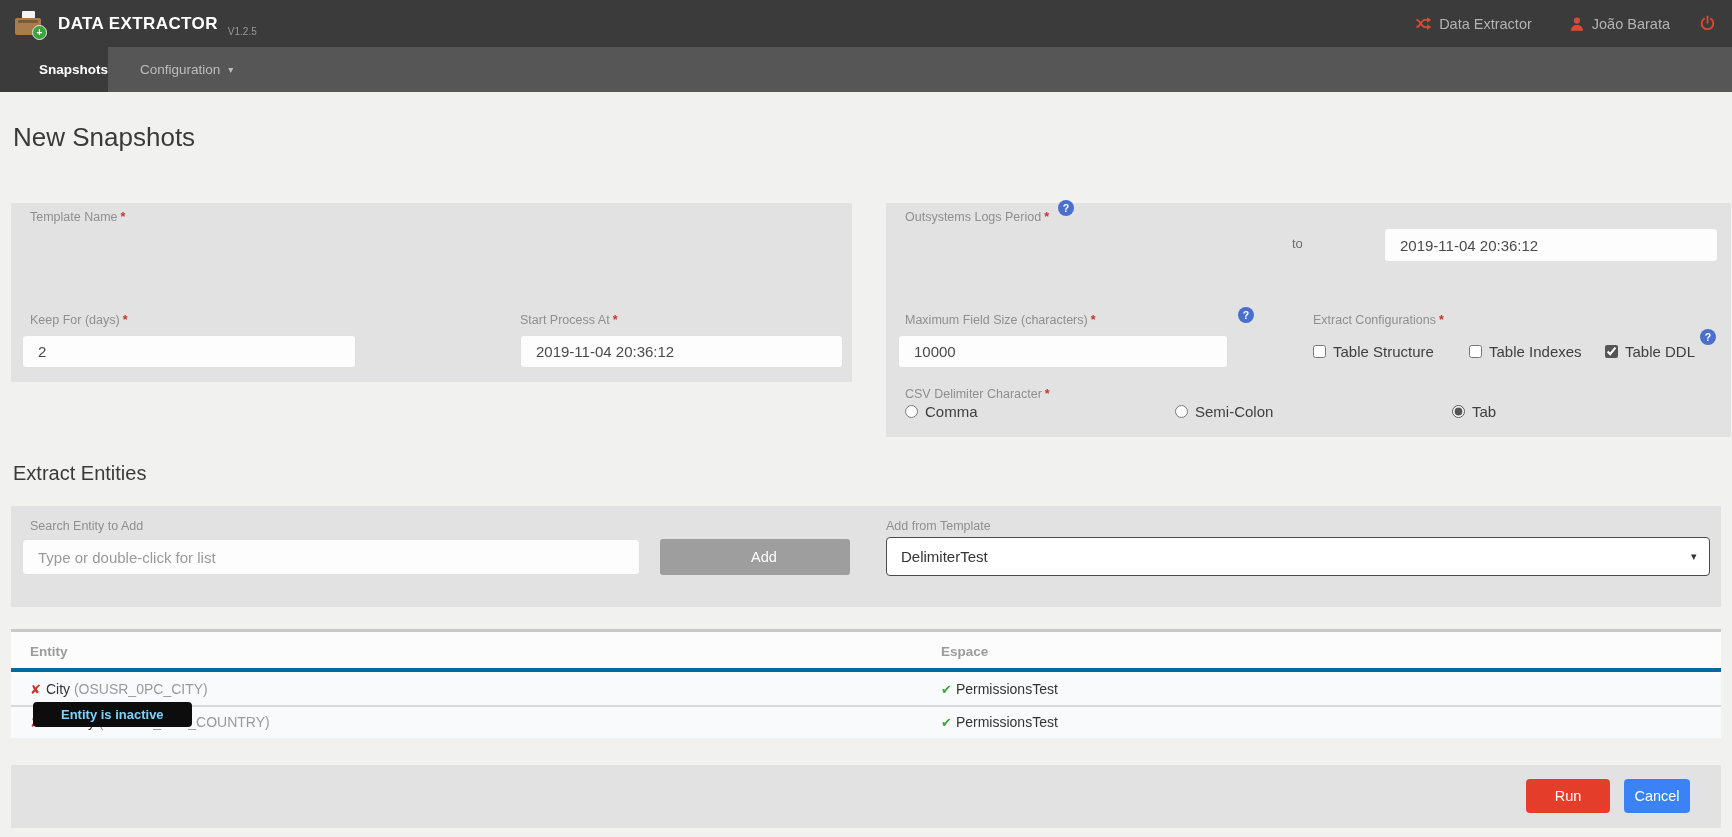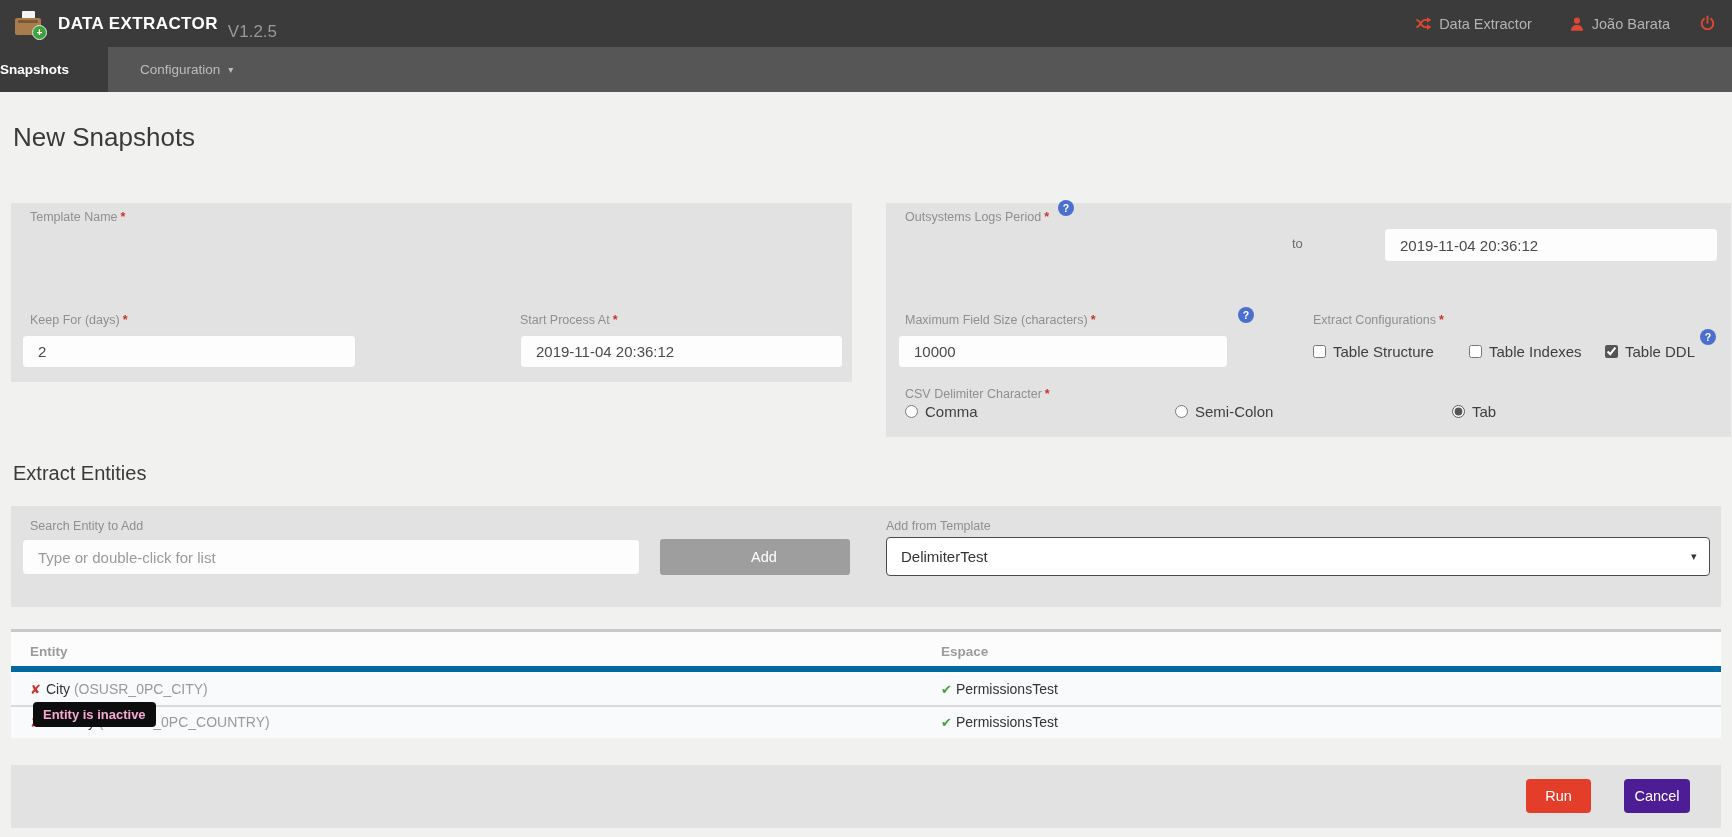--- a/index.html
+++ b/index.html
@@ -7,30 +7,30 @@
   .stage{position:relative;width:1732px;height:837px;overflow:hidden;background:#f1f1f0;}
 
   
   .topbar{position:absolute;left:0;top:0;width:1732px;height:47px;background:#3b3b3b;display:flex;align-items:center;}
   .logo{position:relative;width:30px;height:26px;margin-left:15px;}
   .logo .paper{position:absolute;left:7px;top:0;width:13px;height:10px;background:#f4f4f4;border-radius:1px;}
   .logo .box{position:absolute;left:0;top:7px;width:26px;height:17px;background:#a87c4c;border-radius:2px;}
   .logo .slot{position:absolute;left:3px;top:9px;width:20px;height:3px;background:#7d5a33;border-radius:1px;}
   .logo .badge{position:absolute;right:-2px;bottom:-3px;width:13px;height:13px;background:#3fa33c;border:1px solid #e9e9e9;border-radius:50%;color:#fff;font-size:10px;font-weight:bold;line-height:13px;text-align:center;}
   .app-title{color:#fff;font-size:17px;font-weight:bold;letter-spacing:.4px;margin-left:13px;}
-  .app-version{color:#989898;font-size:17px;margin-left:10px;margin-top:16px;}
+  .app-version{color:#989898;font-size:10px;margin-left:10px;margin-top:16px;}
   .topbar-right{margin-left:auto;display:flex;align-items:center;gap:9px;margin-right:16px;}
   .top-link{display:flex;align-items:center;gap:7px;color:#b3b3b3;font-size:14.5px;cursor:pointer;}
   .top-link + .top-link{margin-left:28px;}
   .pwr{margin-left:20px;display:flex;align-items:center;cursor:pointer;}
 
   
   .navbar{position:absolute;left:0;top:47px;width:1732px;height:45px;background:#565656;}
   .tab-active{position:absolute;left:0;top:0;width:108px;height:45px;background:#3b3b3b;color:#fff;
-    font-size:13.5px;font-weight:bold;display:flex;align-items:center;justify-content:flex-start;cursor:pointer;}
+    font-size:13.5px;font-weight:bold;display:flex;align-items:center;justify-content:flex-end;cursor:pointer;}
   .tab-config{position:absolute;left:126px;top:0;height:45px;display:flex;align-items:center;gap:8px;
     color:#bdbdbd;font-size:13.5px;cursor:pointer;padding:0 14px;}
   .caret{font-size:10px;color:#bdbdbd;}
 
   
   .h1{position:absolute;left:13px;top:122px;font-size:26px;color:#3a3a3a;}
   .h2{position:absolute;left:13px;top:462px;font-size:20px;color:#3a3a3a;}
 
   
   .panel{position:absolute;background:#e2e2e2;}
@@ -53,38 +53,38 @@
   
   .add-btn{position:absolute;box-sizing:border-box;background:#9e9e9e;border:none;border-radius:3px;
     color:#fff;font-family:inherit;font-size:14.5px;cursor:pointer;}
   .tselect{position:absolute;box-sizing:border-box;background:#fff;border:1px solid #4a4a4a;border-radius:4px;
     font-family:inherit;font-size:15px;color:#333;padding:0 14px;appearance:none;-webkit-appearance:none;outline:none;cursor:pointer;}
   .sel-caret{position:absolute;font-size:11px;color:#333;pointer-events:none;}
 
   
   .card{position:absolute;left:11px;top:629px;width:1710px;height:108px;background:#fcfcfd;
     border-top:3px solid #c9c9c9;border-bottom:2px solid #d9d9d9;box-sizing:border-box;}
-  .thead{position:absolute;left:0;top:0;width:100%;height:40px;border-bottom:6px solid #0369a1;box-sizing:border-box;}
+  .thead{position:absolute;left:0;top:0;width:100%;height:40px;border-bottom:4px solid #0369a1;box-sizing:border-box;}
   .th{position:absolute;top:12px;font-size:13.5px;font-weight:bold;color:#9b9b9b;}
   .trow{position:absolute;left:0;width:100%;height:31px;background:#f9fafb;}
   .trow1{top:42px;border-bottom:2px solid #d9d9d9;box-sizing:border-box;height:33px;}
   .trow2{top:75px;}
   .cell-entity{position:absolute;left:19px;top:7px;font-size:14px;color:#333;white-space:nowrap;}
   .cell-espace{position:absolute;left:930px;top:7px;font-size:14px;color:#333;white-space:nowrap;}
   .x-icon{color:#cc342b;font-size:13px;margin-right:5px;}
   .ok-icon{color:#3fa33c;font-size:13px;margin-right:4px;}
   .code{color:#9a9a9a;}
-  .tooltip{position:absolute;left:22px;top:70px;background:#0d0d0d;color:#f9a8d4;font-size:13px;font-weight:bold;
-    padding:5px 10px;border-radius:4px;z-index:6;white-space:nowrap;}
+  .tooltip{position:absolute;left:22px;top:70px;background:#0d0d0d;color:#7dd3fc;font-size:13px;font-weight:bold;
+    padding:5px 28px;border-radius:4px;z-index:6;white-space:nowrap;}
 
   
   .btn{position:absolute;top:14px;height:34px;border:none;border-radius:4px;color:#fff;
     font-family:inherit;font-size:14.5px;cursor:pointer;}
-  .btn-run{left:1515px;width:65px;background:#e43d2a;}
-  .btn-cancel{left:1613px;width:66px;background:#4c1d95;}
+  .btn-run{left:1515px;width:84px;background:#e43d2a;}
+  .btn-cancel{left:1613px;width:66px;background:#3b82f6;}
 </style>
 </head>
 <body>
 
 <div class="stage">
 
   <div class="topbar">
     <div class="logo">
       <div class="paper"></div>
         <div class="box"></div>

